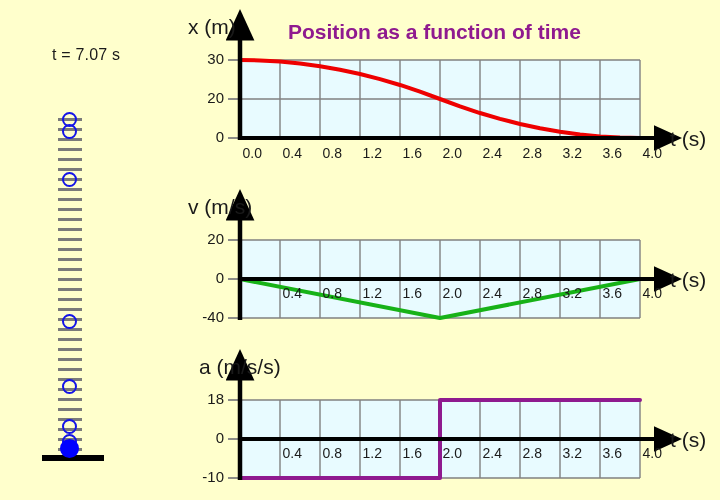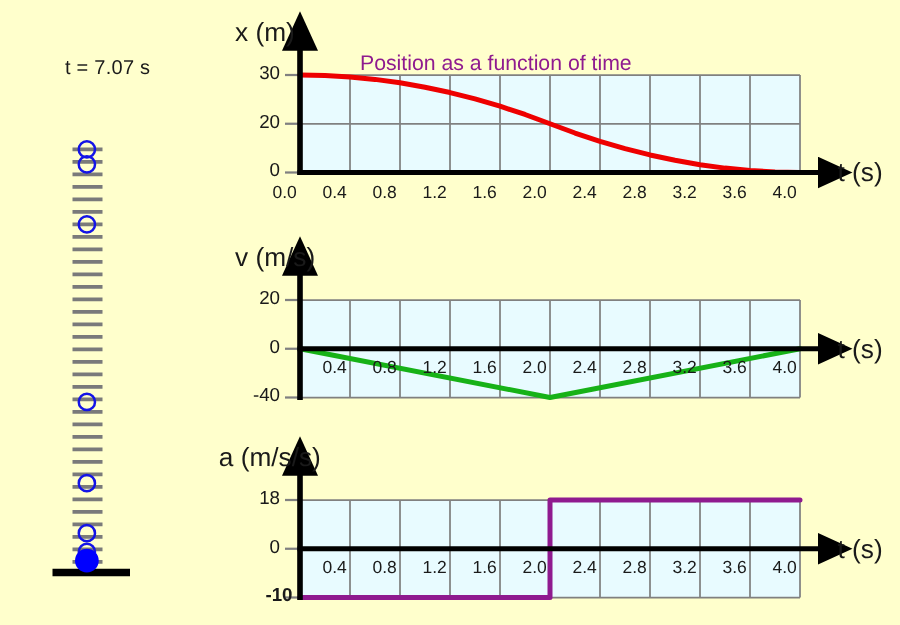--- a/index.html
+++ b/index.html
@@ -66,44 +66,43 @@
   #ground-line {
     position: absolute;
     height: 6px;
     background: #000000;
     left: 2px;
     width: 62px;
   }
   .chart-title {
     position: absolute;
     color: #8f1a8f;
-    font-weight: normal;
-    font-size: 17px;
-    white-space: nowrap;
-    margin-top: 21px;
+    font-weight: bold;
+    font-size: 21px;
+    white-space: nowrap;
   }
   .axis-label {
     position: absolute;
     font-size: 21px;
     color: #1a1a1a;
     white-space: nowrap;
   }
   .ytick-label {
     position: absolute;
     font-size: 15px;
     color: #1a1a1a;
     text-align: right;
     white-space: nowrap;
   }
   .xtick-label {
     position: absolute;
     font-size: 14px;
     color: #1a1a1a;
     white-space: nowrap;
-    text-align: left;
+    text-align: right;
   }
   .plot-svg {
     position: absolute;
     left: 0;
     top: 0;
     overflow: visible;
   }
 </style>
 </head>
 <body>
@@ -260,23 +259,23 @@
       <div class="xtick-label" style="width: 44px; left: 258px; top: 285px;">0.4</div>
       <div class="xtick-label" style="width: 44px; left: 298px; top: 285px;">0.8</div>
       <div class="xtick-label" style="width: 44px; left: 338px; top: 285px;">1.2</div>
       <div class="xtick-label" style="width: 44px; left: 378px; top: 285px;">1.6</div>
       <div class="xtick-label" style="width: 44px; left: 418px; top: 285px;">2.0</div>
       <div class="xtick-label" style="width: 44px; left: 458px; top: 285px;">2.4</div>
       <div class="xtick-label" style="width: 44px; left: 498px; top: 285px;">2.8</div>
       <div class="xtick-label" style="width: 44px; left: 538px; top: 285px;">3.2</div>
       <div class="xtick-label" style="width: 44px; left: 578px; top: 285px;">3.6</div>
       <div class="xtick-label" style="width: 44px; left: 618px; top: 285px;">4.0</div>
-      <div class="axis-label" style="left: 175px; top: 355px;">a (m/s/s)</div>
+      <div class="axis-label" style="left: 199px; top: 355px;">a (m/s/s)</div>
       <div class="axis-label" style="left: 670px; top: 428px;">t (s)</div>
-      <div class="ytick-label" style="width: 46px; left: 188px; top: 468px; font-weight: bold;">-10</div>
+      <div class="ytick-label" style="width: 46px; left: 178px; top: 468px;">-10</div>
       <div class="ytick-label" style="width: 46px; left: 178px; top: 429px;">0</div>
       <div class="ytick-label" style="width: 46px; left: 178px; top: 390px;">18</div>
       <div class="xtick-label" style="width: 44px; left: 258px; top: 445px;">0.4</div>
       <div class="xtick-label" style="width: 44px; left: 298px; top: 445px;">0.8</div>
       <div class="xtick-label" style="width: 44px; left: 338px; top: 445px;">1.2</div>
       <div class="xtick-label" style="width: 44px; left: 378px; top: 445px;">1.6</div>
       <div class="xtick-label" style="width: 44px; left: 418px; top: 445px;">2.0</div>
       <div class="xtick-label" style="width: 44px; left: 458px; top: 445px;">2.4</div>
       <div class="xtick-label" style="width: 44px; left: 498px; top: 445px;">2.8</div>
       <div class="xtick-label" style="width: 44px; left: 538px; top: 445px;">3.2</div>

